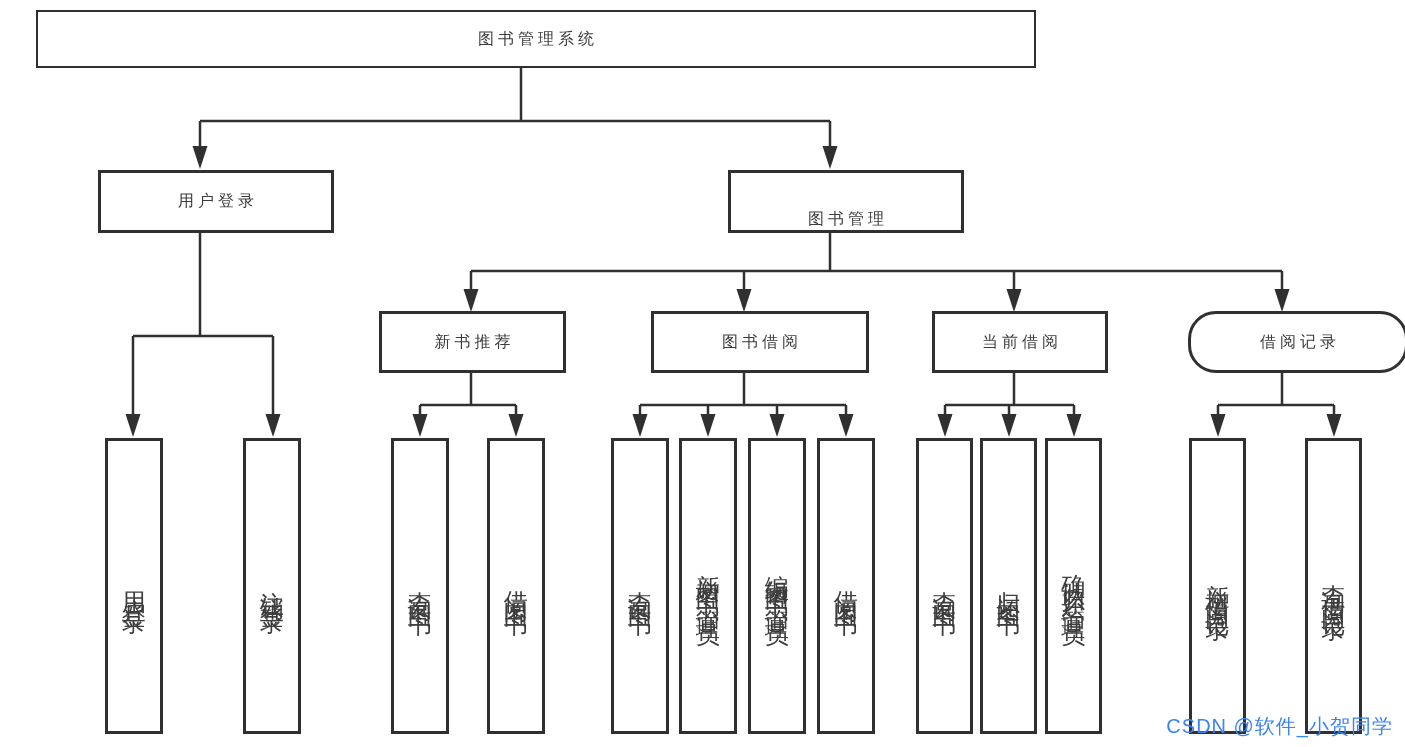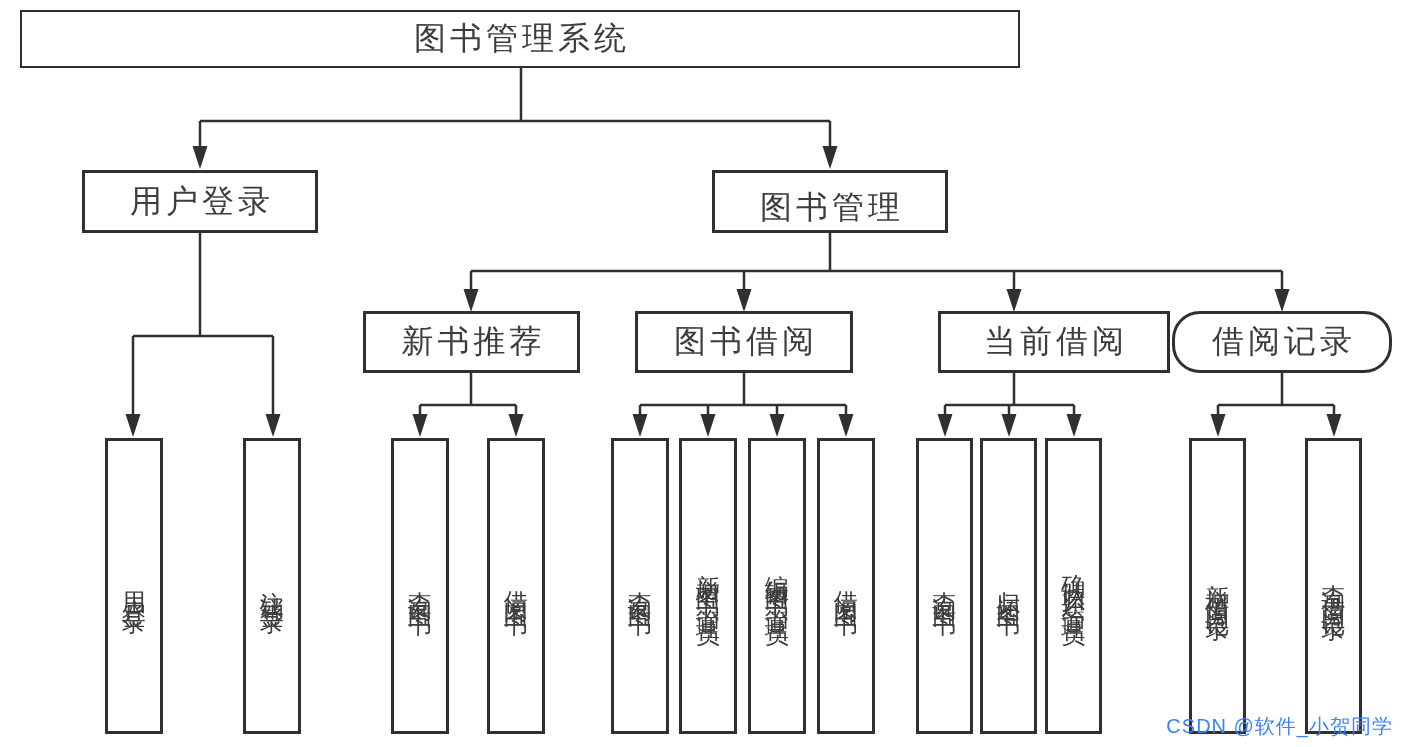--- a/index.html
+++ b/index.html
@@ -20,21 +20,21 @@
   }
   .node {
     position: absolute;
     background: #ffffff;
     border: 3px solid #303030;
     color: #3d3d3d;
     display: flex;
     align-items: center;
     justify-content: center;
   }
-  .h-node { font-size: 32px; letter-spacing: 4px; text-indent: 4px; white-space: nowrap; }
+  .h-node { font-size: 16px; letter-spacing: 4px; text-indent: 4px; white-space: nowrap; margin-left: 16px; }
   .root-node { border-width: 2.5px; }
   .leaf-node span {
     writing-mode: vertical-rl;
     text-orientation: mixed;
     font-size: 24px;
     line-height: 1.15;
     letter-spacing: 7px;
     white-space: nowrap;
   }
   .watermark {
@@ -92,27 +92,27 @@
     <span>图书管理系统</span>
   </div>
 
   <div class="node h-node" style="left:82px; top:170px; width:236px; height:63px;">
     <span>用户登录</span>
   </div>
   <div class="node h-node" style="left:712px; top:170px; width:236px; height:63px;align-items:flex-end;">
     <span>图书管理</span>
   </div>
 
-  <div class="node h-node" style="left:363px; top:311px; width:217px; height:62px;">
+  <div class="node h-node" style="left:363px; top:311px; width:187px; height:62px;">
     <span>新书推荐</span>
   </div>
   <div class="node h-node" style="left:635px; top:311px; width:218px; height:62px;">
     <span>图书借阅</span>
   </div>
-  <div class="node h-node" style="left:938px; top:311px; width:232px; height:62px;">
+  <div class="node h-node" style="left:916px; top:311px; width:176px; height:62px;">
     <span>当前借阅</span>
   </div>
   <div class="node h-node" style="left:1172px; top:311px; width:220px; height:62px;border-radius:28px;">
     <span>借阅记录</span>
   </div>
 
   <div class="node leaf-node" style="left:105px; top:438px; width:58px; height:296px;">
     <span>用户登录</span>
   </div>
   <div class="node leaf-node" style="left:243px; top:438px; width:58px; height:296px;">

